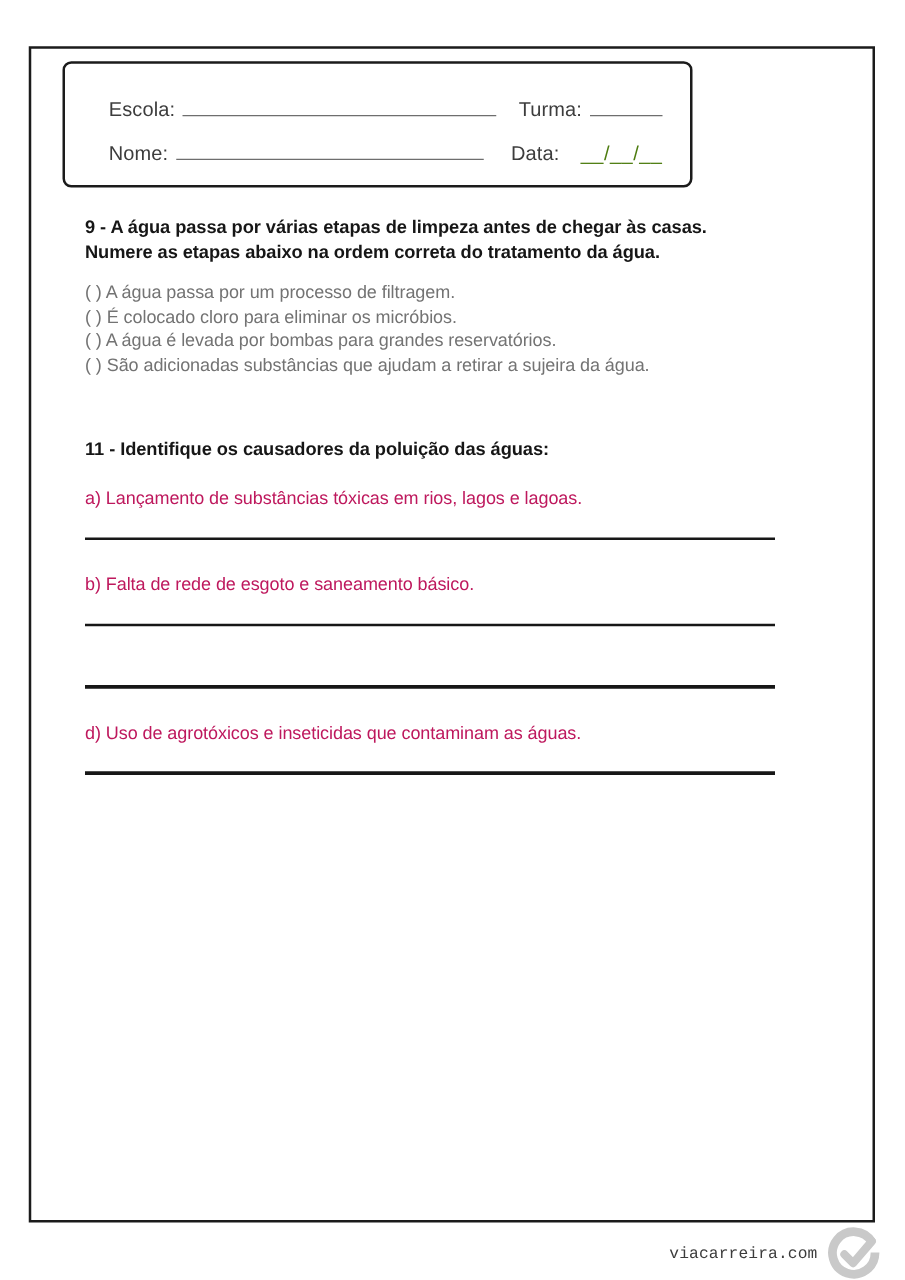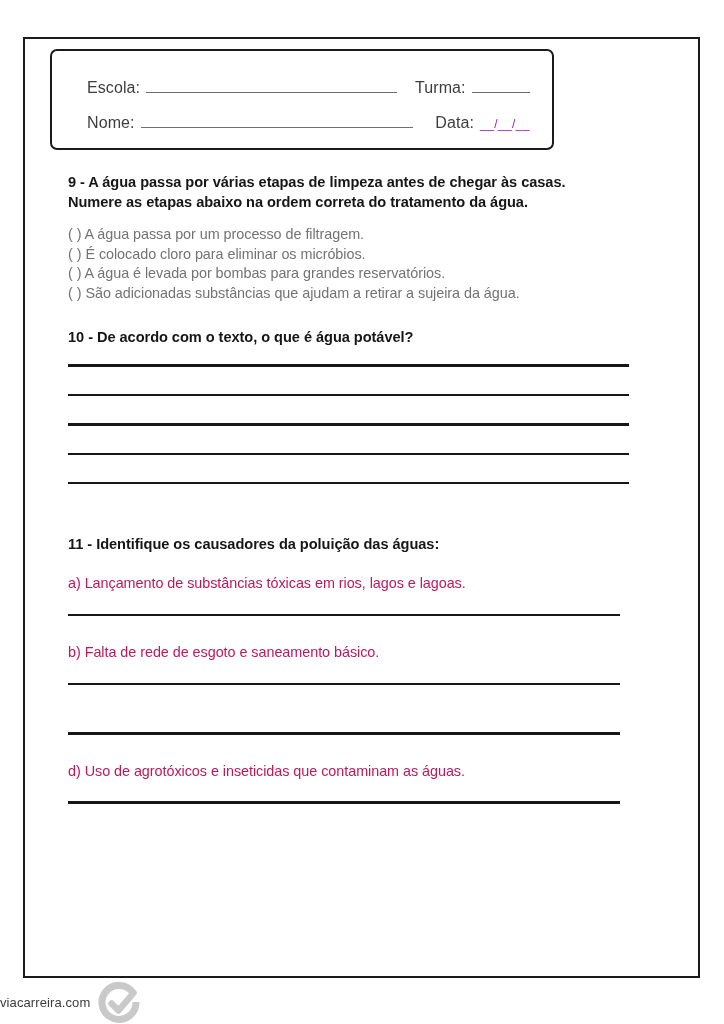--- a/index.html
+++ b/index.html
@@ -72,23 +72,23 @@
 
   .id-label-2 {
     font-size: 16px;
     color: #3d3d3d;
     white-space: nowrap;
     margin-left: 18px;
     letter-spacing: 0.1px;
   }
   .id-label-2.data-label { margin-left: 22px; }
   .date-slots {
-    font-size: 12px;
-    color: #a21caf;
-    margin-left: 6px;
+    font-size: 16px;
+    color: #4d7c0f;
+    margin-left: 17px;
     white-space: nowrap;
     letter-spacing: 0.4px;
   }
 
   
   .content {
     position: absolute;
     left: 43px;
     top: 133px;
     width: 600px;
@@ -138,23 +138,24 @@
 
   
   .footer {
     position: absolute;
     left: 0;
     top: 981px;
     width: 724px;
     height: 43px;
     display: flex;
     align-items: center;
-    justify-content: flex-start;
+    justify-content: flex-end;
     padding-right: 18px;
     box-sizing: border-box;
+    font-family: Liberation Mono, monospace;
   }
   .footer-text {
     font-size: 13px;
     color: #3c3c3c;
     letter-spacing: 0.1px;
     margin-right: 8px;
   }
   .footer-logo {
     width: 44px;
     height: 44px;
@@ -194,30 +195,20 @@
       <div class="opt-list">
         <div class="opt-item">(  ) A água passa por um processo de filtragem.</div>
         <div class="opt-item">(  ) É colocado cloro para eliminar os micróbios.</div>
         <div class="opt-item">(  ) A água é levada por bombas para grandes reservatórios.</div>
         <div class="opt-item">(  ) São adicionadas substâncias que ajudam a retirar a sujeira da água.</div>
       </div>
     </div>
 
     <div class="spacer-q10"></div>
 
-    <div>
-      <div class="q-heading">10 - De acordo com o texto, o que é água potável?</div>
-      <div class="answer-lines">
-        <div class="answer-line w-q10"></div>
-        <div class="answer-line w-q10"></div>
-        <div class="answer-line w-q10"></div>
-        <div class="answer-line w-q10"></div>
-        <div class="answer-line w-q10"></div>
-      </div>
-    </div>
 
     <div class="spacer-q11"></div>
 
     <div>
       <div class="q-heading">11 - Identifique os causadores da poluição das águas:</div>
 
       <div class="gap-before-a"></div>
       <div class="sub-item">a) Lançamento de substâncias tóxicas em rios, lagos e lagoas.</div>
       <div class="gap-item-line"></div>
       <div class="answer-line w-q11"></div>

